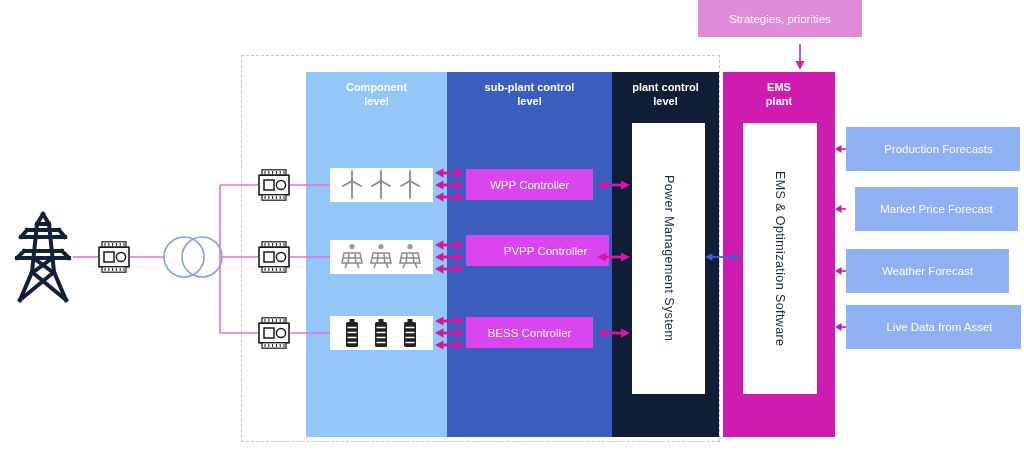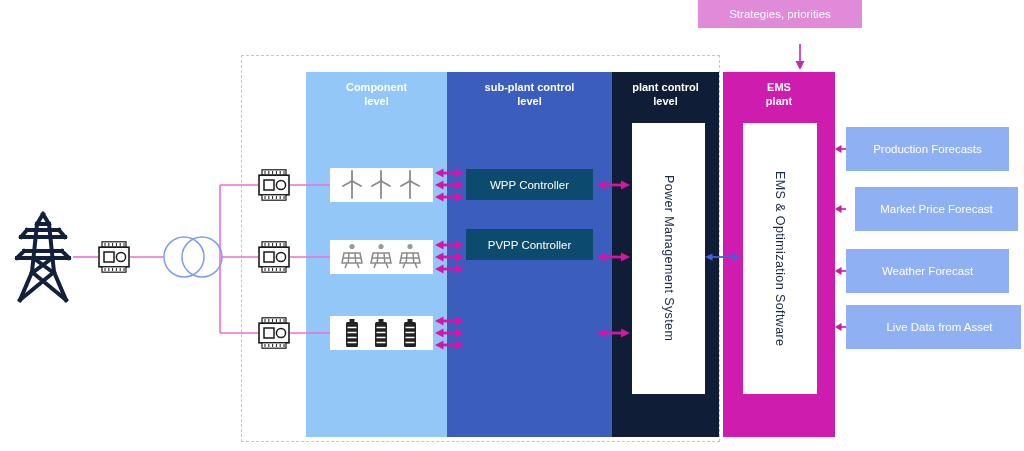--- a/index.html
+++ b/index.html
@@ -14,43 +14,43 @@
   .col{top:72px;height:365px;z-index:1;}
   #col-component{left:306px;width:141px;background:#92c7f8;}
   #col-subplant{left:447px;width:165px;background:#3a5dbe;}
   #col-plant{left:612px;width:107px;background:#101d36;}
   #col-ems{left:723px;width:112px;background:#cd1cae;}
   .col-header{
     position:absolute;left:0;top:8px;width:100%;text-align:center;
     color:#fff;font-weight:bold;font-size:11px;line-height:1.3;white-space:pre-line;
   }
   
-  #strategies-box{left:698px;top:0;width:164px;height:28px;background:#e18ad9;z-index:3;
+  #strategies-box{left:698px;top:0;width:164px;height:37px;background:#e18ad9;z-index:3;
     display:flex;align-items:center;justify-content:center;color:#fff;font-size:11.5px;}
   
   .asset-box{left:330px;width:103px;height:34px;background:#fff;z-index:3;}
   #asset-wind{top:168px;}
   #asset-pv{top:240px;}
   #asset-bess{top:316px;}
   
-  .ctrl-box{left:466px;width:127px;height:31px;background:#0c4a6e;z-index:3;
+  .ctrl-box{left:466px;width:127px;height:31px;background:#d946ef;z-index:3;
     display:flex;align-items:center;justify-content:center;color:#fff;font-size:11.5px;}
   #ctrl-wpp{top:169px;}
-  #ctrl-pvpp{top:229px;}
+  #ctrl-pvpp{top:235px;padding-left:16px;}
   #ctrl-bess{top:317px;}
   
   .vert-box{top:123px;height:271px;background:#fff;z-index:3;
     display:flex;align-items:center;justify-content:center;}
   #pms-box{left:632px;width:73px;}
   #ems-box{left:743px;width:74px;}
   .vert-label{writing-mode:vertical-rl;color:#1b2a4a;font-size:12.5px;letter-spacing:0.4px;white-space:nowrap;}
   
   .input-box{left:846px;width:163px;height:44px;background:#8fb0f3;z-index:3;
     display:flex;align-items:center;justify-content:center;color:#fff;font-size:11.5px;}
-  #input-0{top:127px;}
+  #input-0{top:127px;padding-left:11px;}
   #input-1{top:187px;margin-left:9px;}
   #input-2{top:249px;}
   #input-3{top:305px;padding-left:12px;}
   
   #overlay{left:0;top:0;width:1024px;height:451px;z-index:4;pointer-events:none;}
 </style>
 </head>
 <body>
 
 <div id="canvas">
@@ -80,20 +80,23 @@
 
   <div class="abs asset-box" id="asset-wind"></div>
   <div class="abs asset-box" id="asset-pv"></div>
   <div class="abs asset-box" id="asset-bess"></div>
 
   <div class="abs ctrl-box" id="ctrl-wpp">
     <span>WPP Controller</span>
   </div>
   <div class="abs ctrl-box" id="ctrl-pvpp">
     <span>PVPP Controller</span>
+  </div>
+  <div class="abs ctrl-box" id="ctrl-bess">
+    <span>BESS Controller</span>
   </div>
 
   <div class="abs vert-box" id="pms-box">
     <span class="vert-label">Power Management System</span>
   </div>
   <div class="abs vert-box" id="ems-box">
     <span class="vert-label">EMS &amp; Optimization Software</span>
   </div>
 
   <div class="abs input-box" id="input-0">

